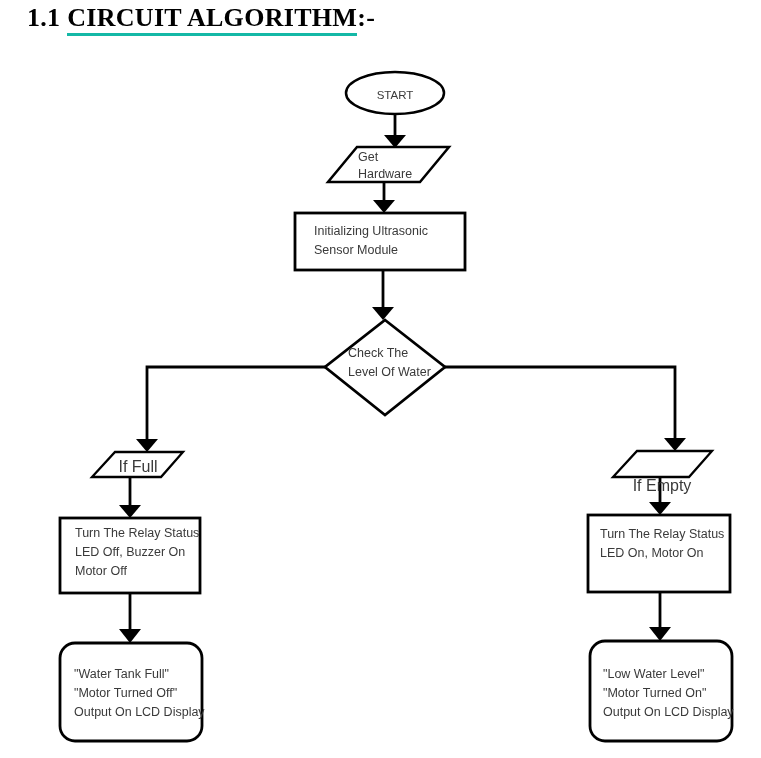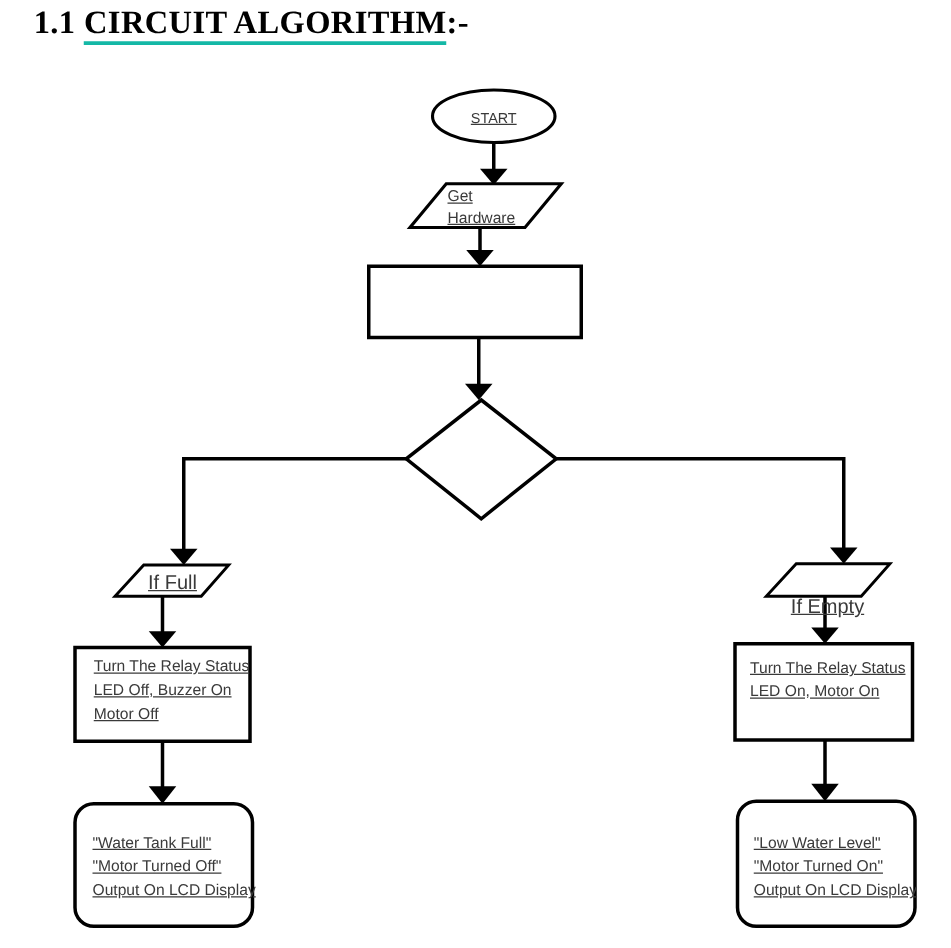--- a/index.html
+++ b/index.html
@@ -30,21 +30,20 @@
     position: absolute;
     left: 0; top: 0;
     width: 761px; height: 758px;
   }
   .node-label {
     position: absolute;
     white-space: pre-line;
     color: #3a3a3a;
     font-size: 12.5px;
     line-height: 19px;
-    text-decoration: underline;
   }
   .tight { line-height: 17px; }
   .center { text-align: center; }
   .small { font-size: 16px; }
 </style>
 </head>
 <body>
 
 <div class="canvas">
 
@@ -101,21 +100,25 @@
     <polygon points="649,627 671,627 660,641" fill="#000"></polygon>
 
     <rect x="590" y="641" width="142" height="100" rx="15" ry="15" fill="none" stroke="#000" stroke-width="2.8"></rect>
   </svg>
 
   <div class="node-label center" style="left:345px; top:86px; width:100px; font-size:11.5px;">START</div>
 
   <div class="node-label tight" style="left:358px; top:149px;">Get
 Hardware</div>
 
+  <div class="node-label" style="left:314px; top:222px;">Initializing Ultrasonic
+Sensor Module</div>
 
+  <div class="node-label" style="left:348px; top:344px;">Check The
+Level Of Water</div>
 
   <div class="node-label center small" style="left:96px; top:457px; width:84px;">If Full</div>
 
   <div class="node-label" style="left:75px; top:524px;">Turn The Relay Status
 LED Off, Buzzer On
 Motor Off</div>
 
   <div class="node-label" style="left:74px; top:665px;">"Water Tank Full"
 "Motor Turned Off"
 Output On LCD Display</div>

